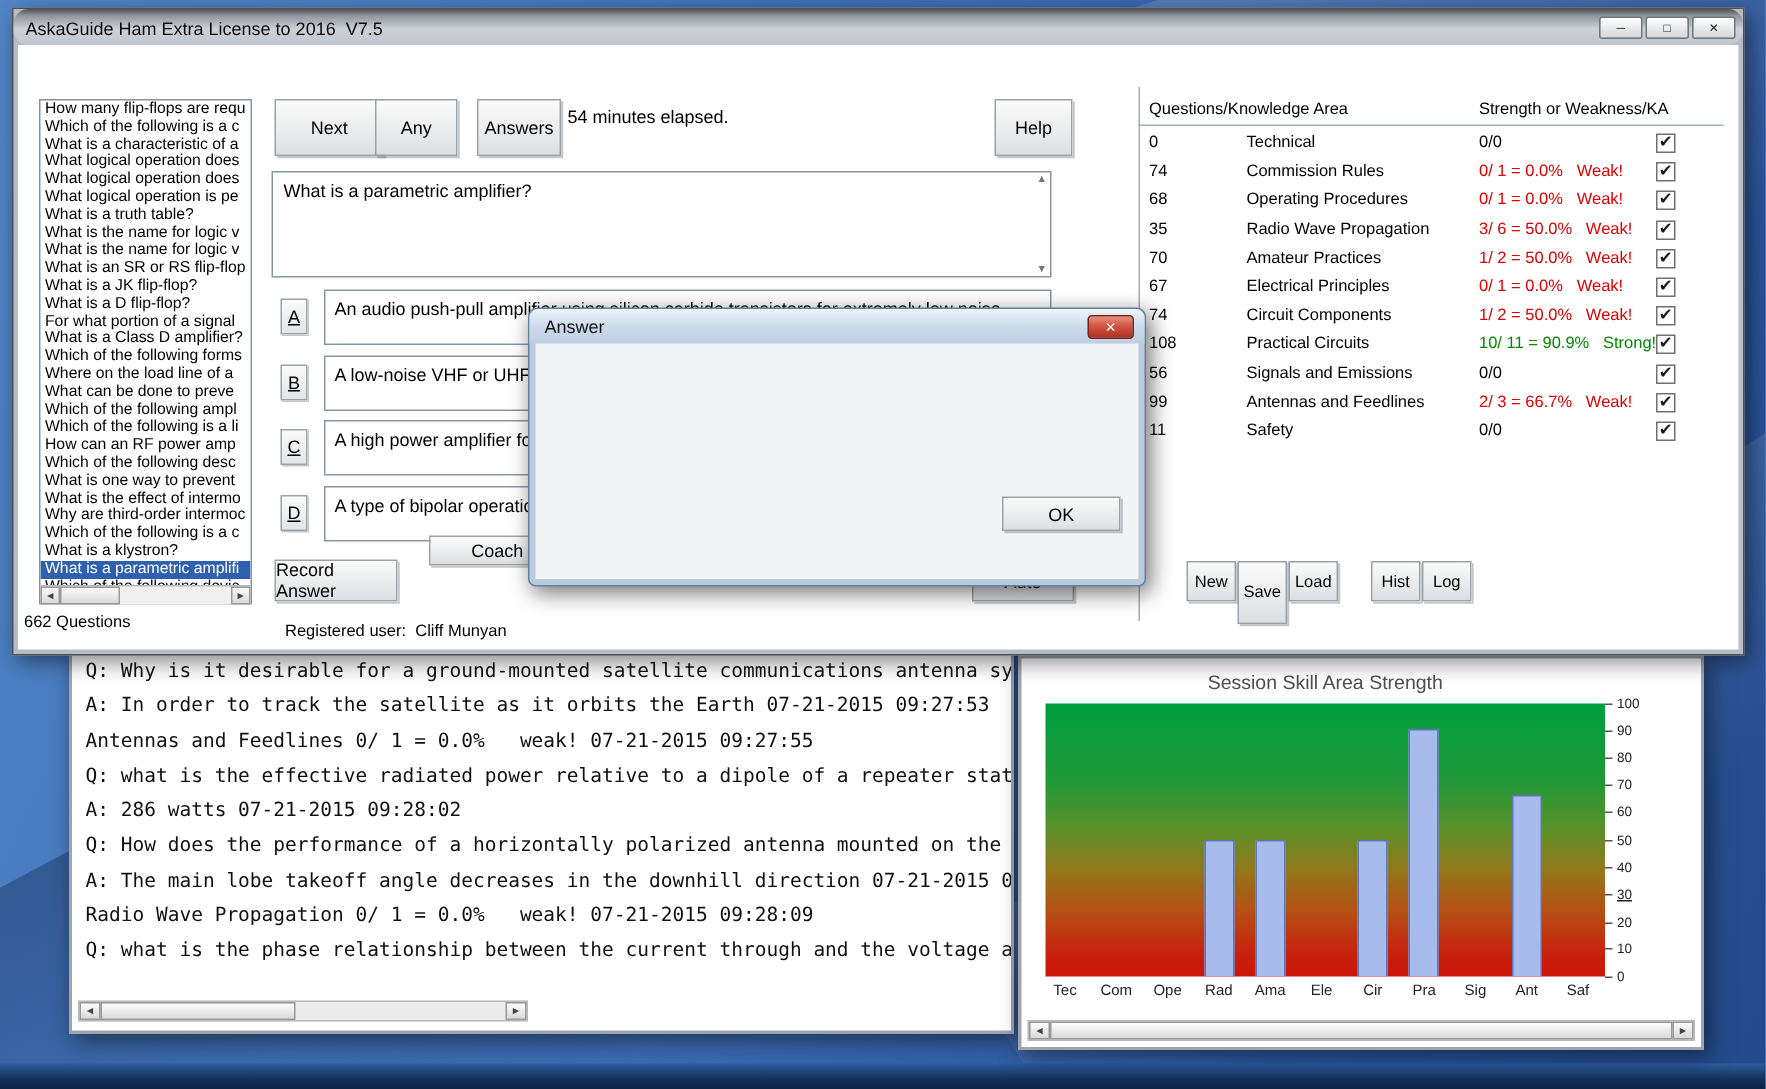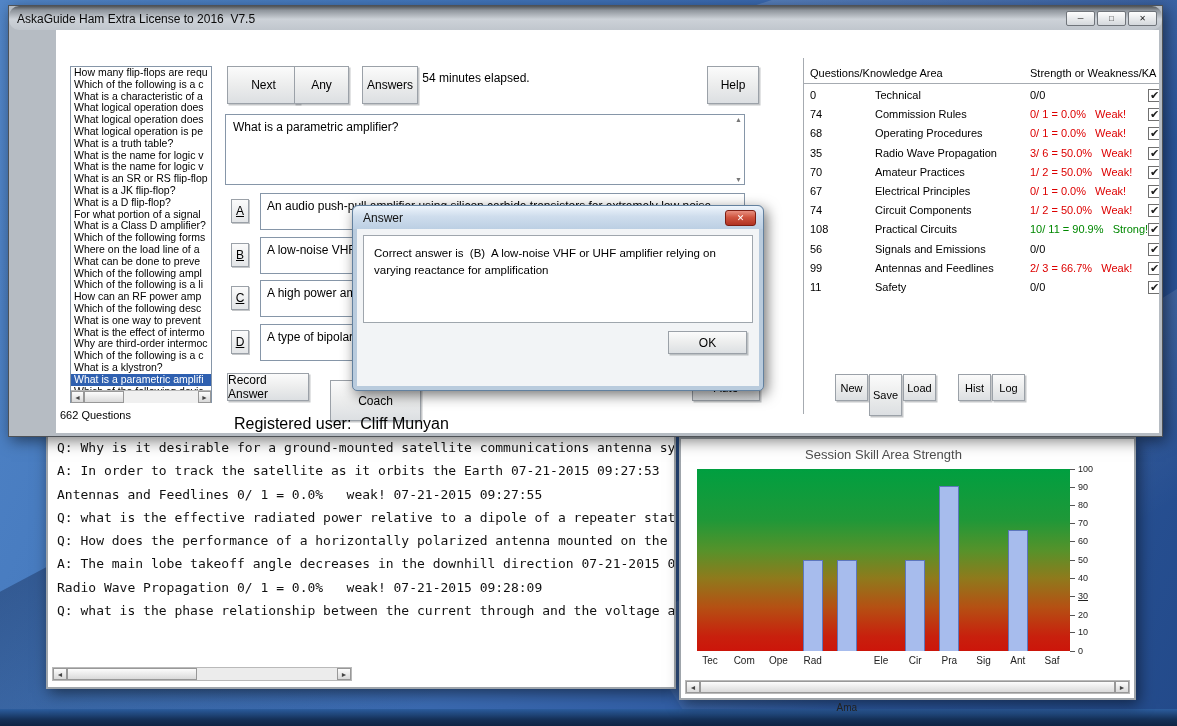--- a/index.html
+++ b/index.html
@@ -45,21 +45,21 @@
   .xlab{position:absolute;width:34px;text-align:center;font-size:10px;color:#222;}
 
   
   .mainwin{left:8px;top:5px;width:1155px;height:432px;background:#b6bcc3;border:1px solid #4e5257;z-index:3;}
   .titlebar{position:absolute;left:0;top:0;right:0;height:24px;
     background:linear-gradient(180deg,#4e5256 0%,#8f959c 18%,#cdd2d8 55%,#c0c6cd 100%);border-radius:10px;}
   .title{position:absolute;left:8px;top:6px;font-size:12px;color:#0a0a0a;white-space:pre;}
   .wbtns{position:absolute;right:5px;top:5px;display:flex;gap:2px;}
   .wbtn{width:29px;height:15px;background:linear-gradient(#fefefe,#d4d8dc);border:1px solid #70757b;
     border-radius:2px;font-size:8px;line-height:13px;text-align:center;color:#222;}
-  .client{position:absolute;left:3px;top:24px;right:3px;bottom:3px;background:#fff;overflow:hidden;margin-left:44px;}
+  .client{position:absolute;left:3px;top:24px;right:3px;bottom:3px;background:#fff;overflow:hidden;}
 
   .qlist{position:absolute;left:14px;top:36px;width:142px;height:337px;border:1px solid #8696a8;background:#fff;overflow:hidden;font-size:10.5px;}
   .qitem{height:11.8px;line-height:11.8px;white-space:nowrap;overflow:hidden;padding-left:3px;color:#000;}
   .qitem.selected{background:#2f60b0;color:#fff;}
   .qlist-scroll{left:15px;bottom:0;width:140px;position:absolute;height:13px;background:#f0f0f0;border-top:1px solid #b9b9b9;top:auto;top:360px;}
   .qlist-scroll .sarrow{width:13px;height:12px;}
   .qlist-scroll .sthumb{left:13px;width:40px;height:12px;}
 
   .btn{position:absolute;display:flex;align-items:center;justify-content:center;
     background:linear-gradient(180deg,#fbfbfb,#eceded 50%,#dcdfe2);border:1px solid #9ba1a8;
@@ -88,21 +88,21 @@
   .kcount{position:absolute;left:7px;top:2px;font-size:11px;color:#000;}
   .karea{position:absolute;left:72px;top:2px;font-size:11px;color:#000;}
   .kstrength{position:absolute;left:227px;top:2px;font-size:11px;white-space:pre;}
   .kstrength.weak{color:#dd0000;}
   .kstrength.strong{color:#008800;}
   .kstrength.plain{color:#000;}
   .kcheck{position:absolute;left:345px;top:2px;width:13px;height:13px;border:1px solid #707070;background:#fff;
     font-size:11px;line-height:11px;text-align:center;color:#1c1c1c;}
 
   .status-q{position:absolute;left:4px;top:379px;font-size:11px;color:#000;}
-  .status-r{position:absolute;left:178px;top:385px;font-size:16px;color:#000;white-space:pre;}
+  .status-r{position:absolute;left:178px;top:385px;font-size:11px;color:#000;white-space:pre;}
 
   
   .dialog{position:absolute;left:352px;top:205px;width:412px;height:186px;z-index:4;background:#b9cbdd;
     border:1px solid #63819f;border-radius:6px 6px 5px 5px;box-shadow:3px 4px 14px rgba(0,0,0,.55);}
   .dlg-titlebar{position:absolute;left:0;top:0;right:0;height:23px;border-radius:6px 6px 0 0;
     background:linear-gradient(180deg,#eef5fc,#cfdded 45%,#bccfe3);}
   .dlg-title{position:absolute;left:10px;top:5px;font-size:12px;color:#111;}
   .dlg-close{position:absolute;right:7px;top:4px;width:31px;height:16px;border:1px solid #7c1d12;border-radius:3px;
     background:linear-gradient(180deg,#e89080,#d05540 45%,#b03222);color:#fff;font-size:9px;line-height:14px;text-align:center;}
   .dlg-body{position:absolute;left:4px;right:4px;top:23px;bottom:4px;background:#f2f4f6;}
@@ -118,20 +118,21 @@
   <div class="streak s2"></div>
   <div class="streak s3"></div>
   <div class="taskbar"></div>
 
   <div class="win logwin">
     <div class="logtext">
         <div class="logline">Q: Why is it desirable for a ground-mounted satellite communications antenna system to</div>
         <div class="logline">A: In order to track the satellite as it orbits the Earth 07-21-2015 09:27:53</div>
         <div class="logline">Antennas and Feedlines 0/ 1 = 0.0%   weak! 07-21-2015 09:27:55</div>
         <div class="logline">Q: what is the effective radiated power relative to a dipole of a repeater station wit</div>
+        <div class="logline">A: 286 watts 07-21-2015 09:28:02</div>
         <div class="logline">Q: How does the performance of a horizontally polarized antenna mounted on the side of</div>
         <div class="logline">A: The main lobe takeoff angle decreases in the downhill direction 07-21-2015 09:28:08</div>
         <div class="logline">Radio Wave Propagation 0/ 1 = 0.0%   weak! 07-21-2015 09:28:09</div>
         <div class="logline">Q: what is the phase relationship between the current through and the voltage across a</div>
       </div>
     <div class="hscroll log-hscroll">
       <span class="sarrow left">◄</span>
       <span class="sthumb"></span>
       <span class="sarrow right">►</span>
     </div>
@@ -157,21 +158,21 @@
         <span class="ylab" style="top: 49.1px;">70</span>
         <span class="ylab" style="top: 30.9px;">80</span>
         <span class="ylab" style="top: 12.7px;">90</span>
         <span class="ylab" style="top: -5.5px;">100</span>
       </div>
     <div class="xaxis">
         <span class="xlab" style="left: -4px;">Tec</span>
         <span class="xlab" style="left: 30.2px;">Com</span>
         <span class="xlab" style="left: 64.4px;">Ope</span>
         <span class="xlab" style="left: 98.6px;">Rad</span>
-        <span class="xlab" style="left: 132.8px; margin-top: 47px;">Ama</span>
+        <span class="xlab" style="left: 132.8px;">Ama</span>
         <span class="xlab" style="left: 167px;">Ele</span>
         <span class="xlab" style="left: 201.2px;">Cir</span>
         <span class="xlab" style="left: 235.4px;">Pra</span>
         <span class="xlab" style="left: 269.6px;">Sig</span>
         <span class="xlab" style="left: 303.8px;">Ant</span>
         <span class="xlab" style="left: 338px;">Saf</span>
       </div>
     <div class="hscroll chart-hscroll">
       <span class="sarrow left">◄</span>
       <span class="sthumb"></span>
@@ -241,21 +242,21 @@
       <div class="abtn" style="top:169px">A</div>
       <div class="abox" style="top:163px">An audio push-pull amplifier using silicon carbide transistors for extremely low noise</div>
       <div class="abtn" style="top:213px">B</div>
       <div class="abox" style="top:207px">A low-noise VHF or UHF amplifier relying on varying reactance for amplification</div>
       <div class="abtn" style="top:256px">C</div>
       <div class="abox" style="top:250px">A high power amplifier for HF ap</div>
       <div class="abtn" style="top:300px">D</div>
       <div class="abox" style="top:294px">A type of bipolar operational am</div>
 
       <div class="btn" style="left:171px;top:343px;width:82px;height:28px">Record Answer</div>
-      <div class="btn" style="left:274px;top:350px;width:91px;height:41px">Coach</div>
+      <div class="btn" style="left:274px;top:327px;width:91px;height:20px">Coach</div>
       <div class="score">Score = 17/27 = 63.0%</div>
       <div class="btn" style="left:636px;top:344px;width:68px;height:27px">Auto</div>
 
       <div class="vline"></div>
       <div class="khead q">Questions/Knowledge Area</div>
       <div class="khead s">Strength or Weakness/KA</div>
       <div class="kline"></div>
       <div class="krows">
           <div class="krow">
             <span class="kcount">0</span>
@@ -335,17 +336,16 @@
       <div class="status-r">Registered user:  Cliff Munyan</div>
     </div>
   </div>
 
   <div class="dialog">
     <div class="dlg-titlebar">
       <span class="dlg-title">Answer</span>
       <span class="dlg-close">✕</span>
     </div>
     <div class="dlg-body">
-      <div class="dlg-msg">Correct answer is  (B)  A low-noise VHF or UHF amplifier relying on varying reactance for amplification</div>
       <div class="btn dlg-ok">OK</div>
     </div>
   </div>
 </div>
 
 </body></html>

